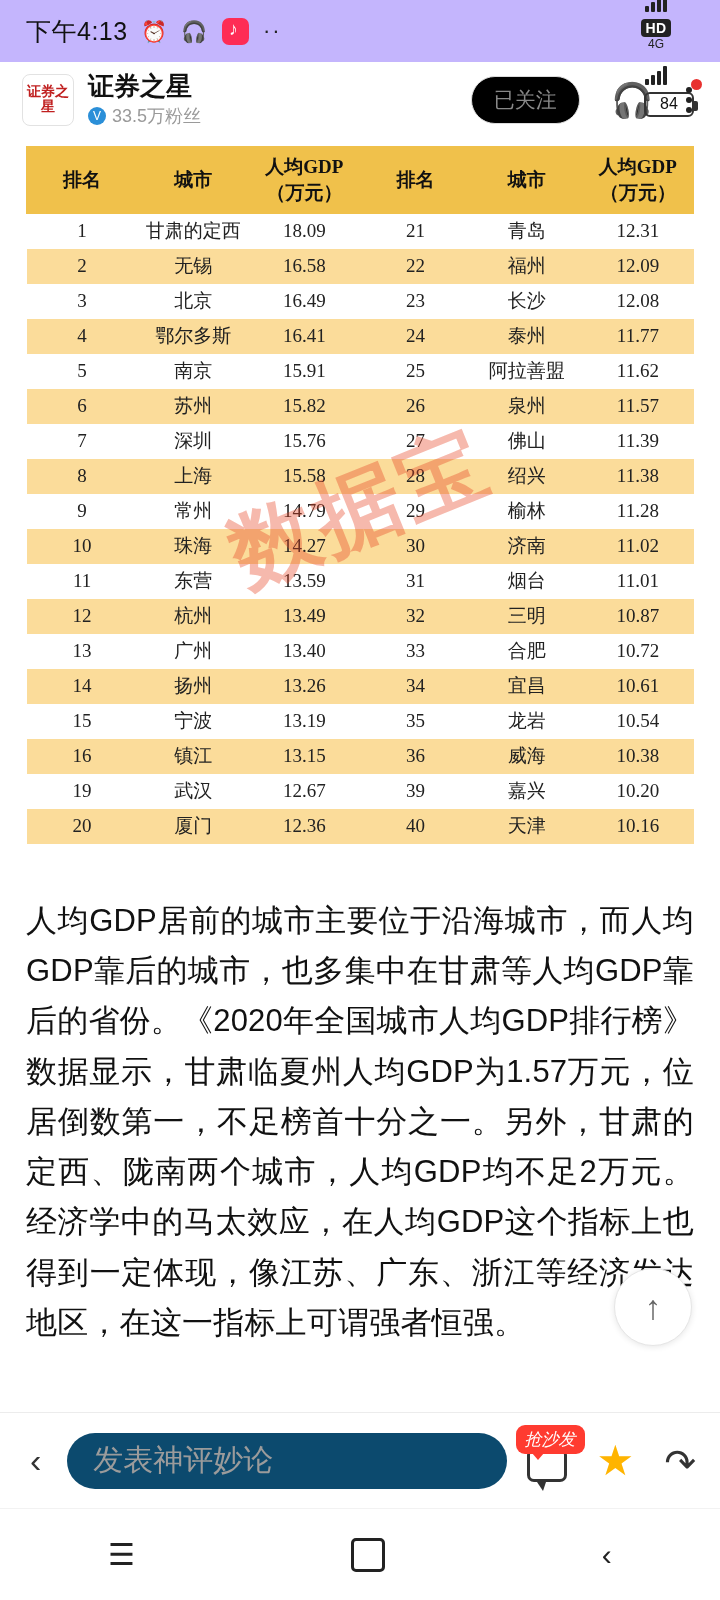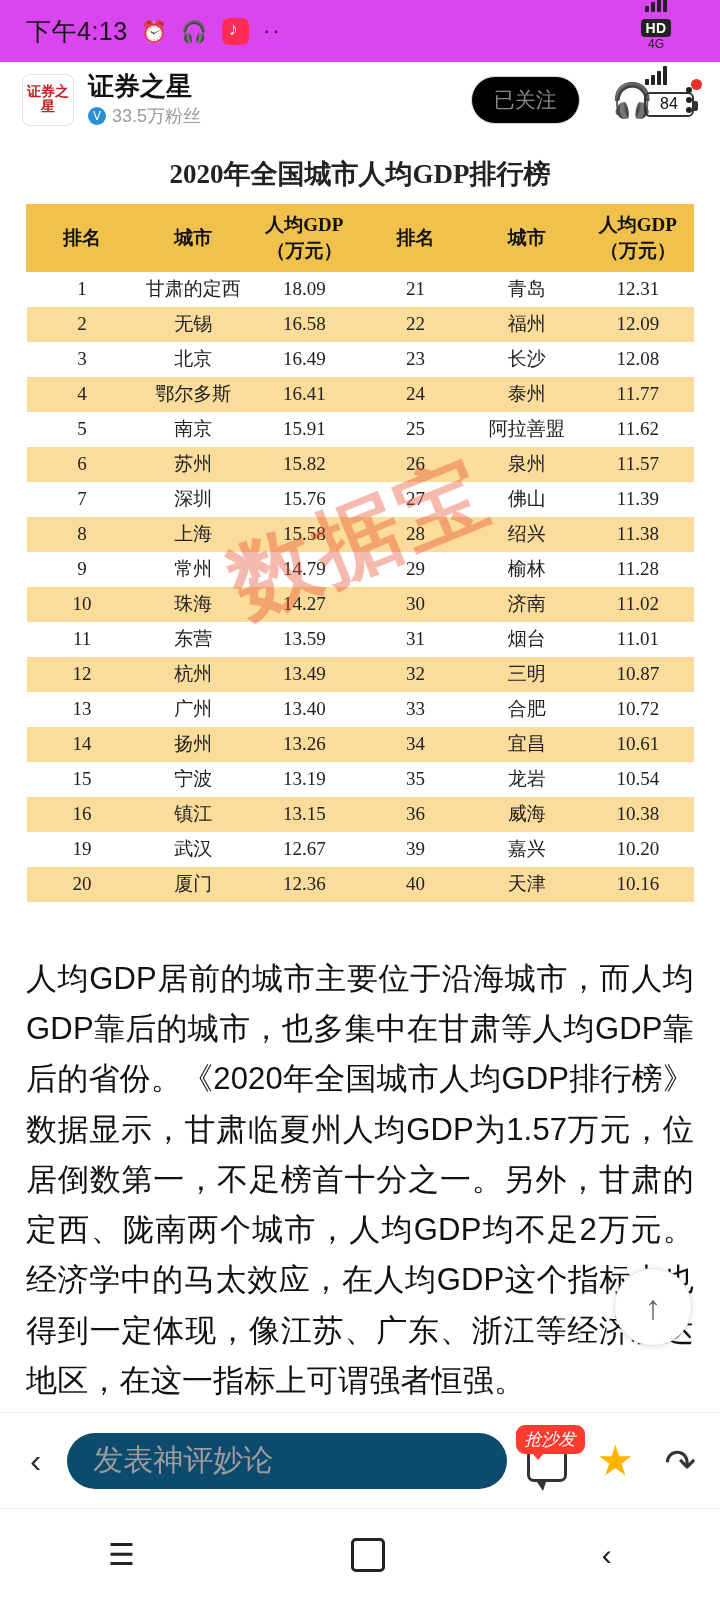--- a/index.html
+++ b/index.html
@@ -8,21 +8,21 @@
     background: #ffffff;
     font-family: "Liberation Sans", "DejaVu Sans", sans-serif;
     overflow: hidden;
   }
   .phone { position: relative; width: 720px; height: 1600px; background: #fff; }
 
   
   .statusbar {
     height: 62px; display: flex; align-items: center;
     padding: 0 26px; justify-content: space-between;
-    background: #d946ef;
+    background: #c4b5fd;
   }
   .sb-left { display: flex; align-items: center; gap: 14px; }
   .sb-time { font-size: 25px; color: #111; letter-spacing: 0.5px; }
   .sb-ico { font-size: 21px; color: #222; line-height: 1; }
   .sb-tiktok {
     width: 27px; height: 27px; border-radius: 7px;
     background: #fe2c55; position: relative; display: inline-block;
   }
   .sb-tiktok::after {
     content: "♪"; position: absolute; color: #fff; font-size: 18px;
@@ -238,21 +238,20 @@
           <span></span>
           <span></span>
         <i class="red-dot"></i>
       </span>
     </div>
   </div>
 
   <div class="content">
 
     <div class="table-wrap">
-      <div class="tbl-title">2020年全国城市人均GDP排行榜</div>
       <table class="gdp">
         <thead>
           <tr>
             <th>排名</th>
             <th>城市</th>
             <th>人均GDP（万元）</th>
             <th>排名</th>
             <th>城市</th>
             <th>人均GDP（万元）</th>
           </tr>

